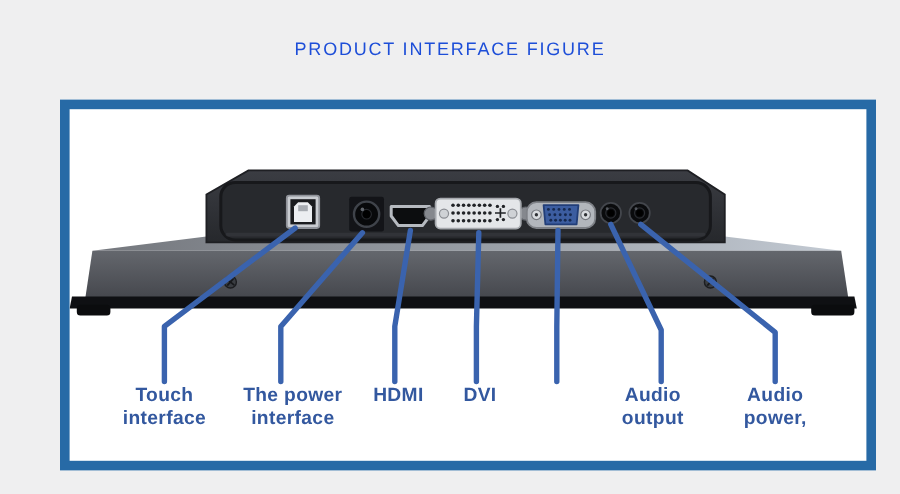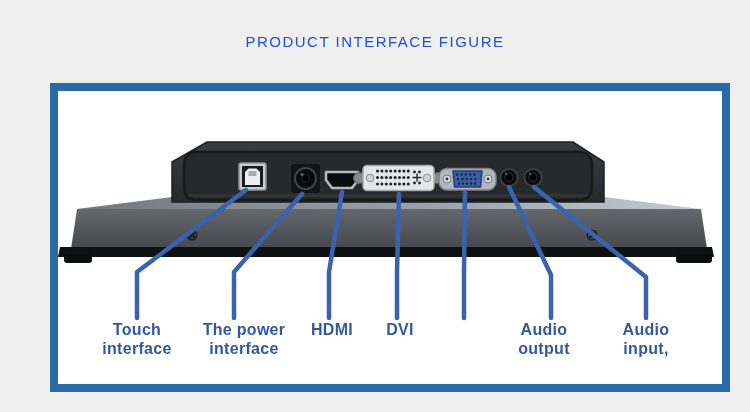--- a/index.html
+++ b/index.html
@@ -227,17 +227,17 @@
     </div>
     <div class="port-label lbl-hdmi">
       <span>HDMI</span>
     </div>
     <div class="port-label lbl-audio-in">
       <span>Audio</span><br>
       <span>output</span>
     </div>
     <div class="port-label lbl-audio-out">
       <span>Audio</span><br>
-      <span>input,</span>
+      <span>power,</span>
     </div>
 
   </div>
 </div>
 
 </body></html>

